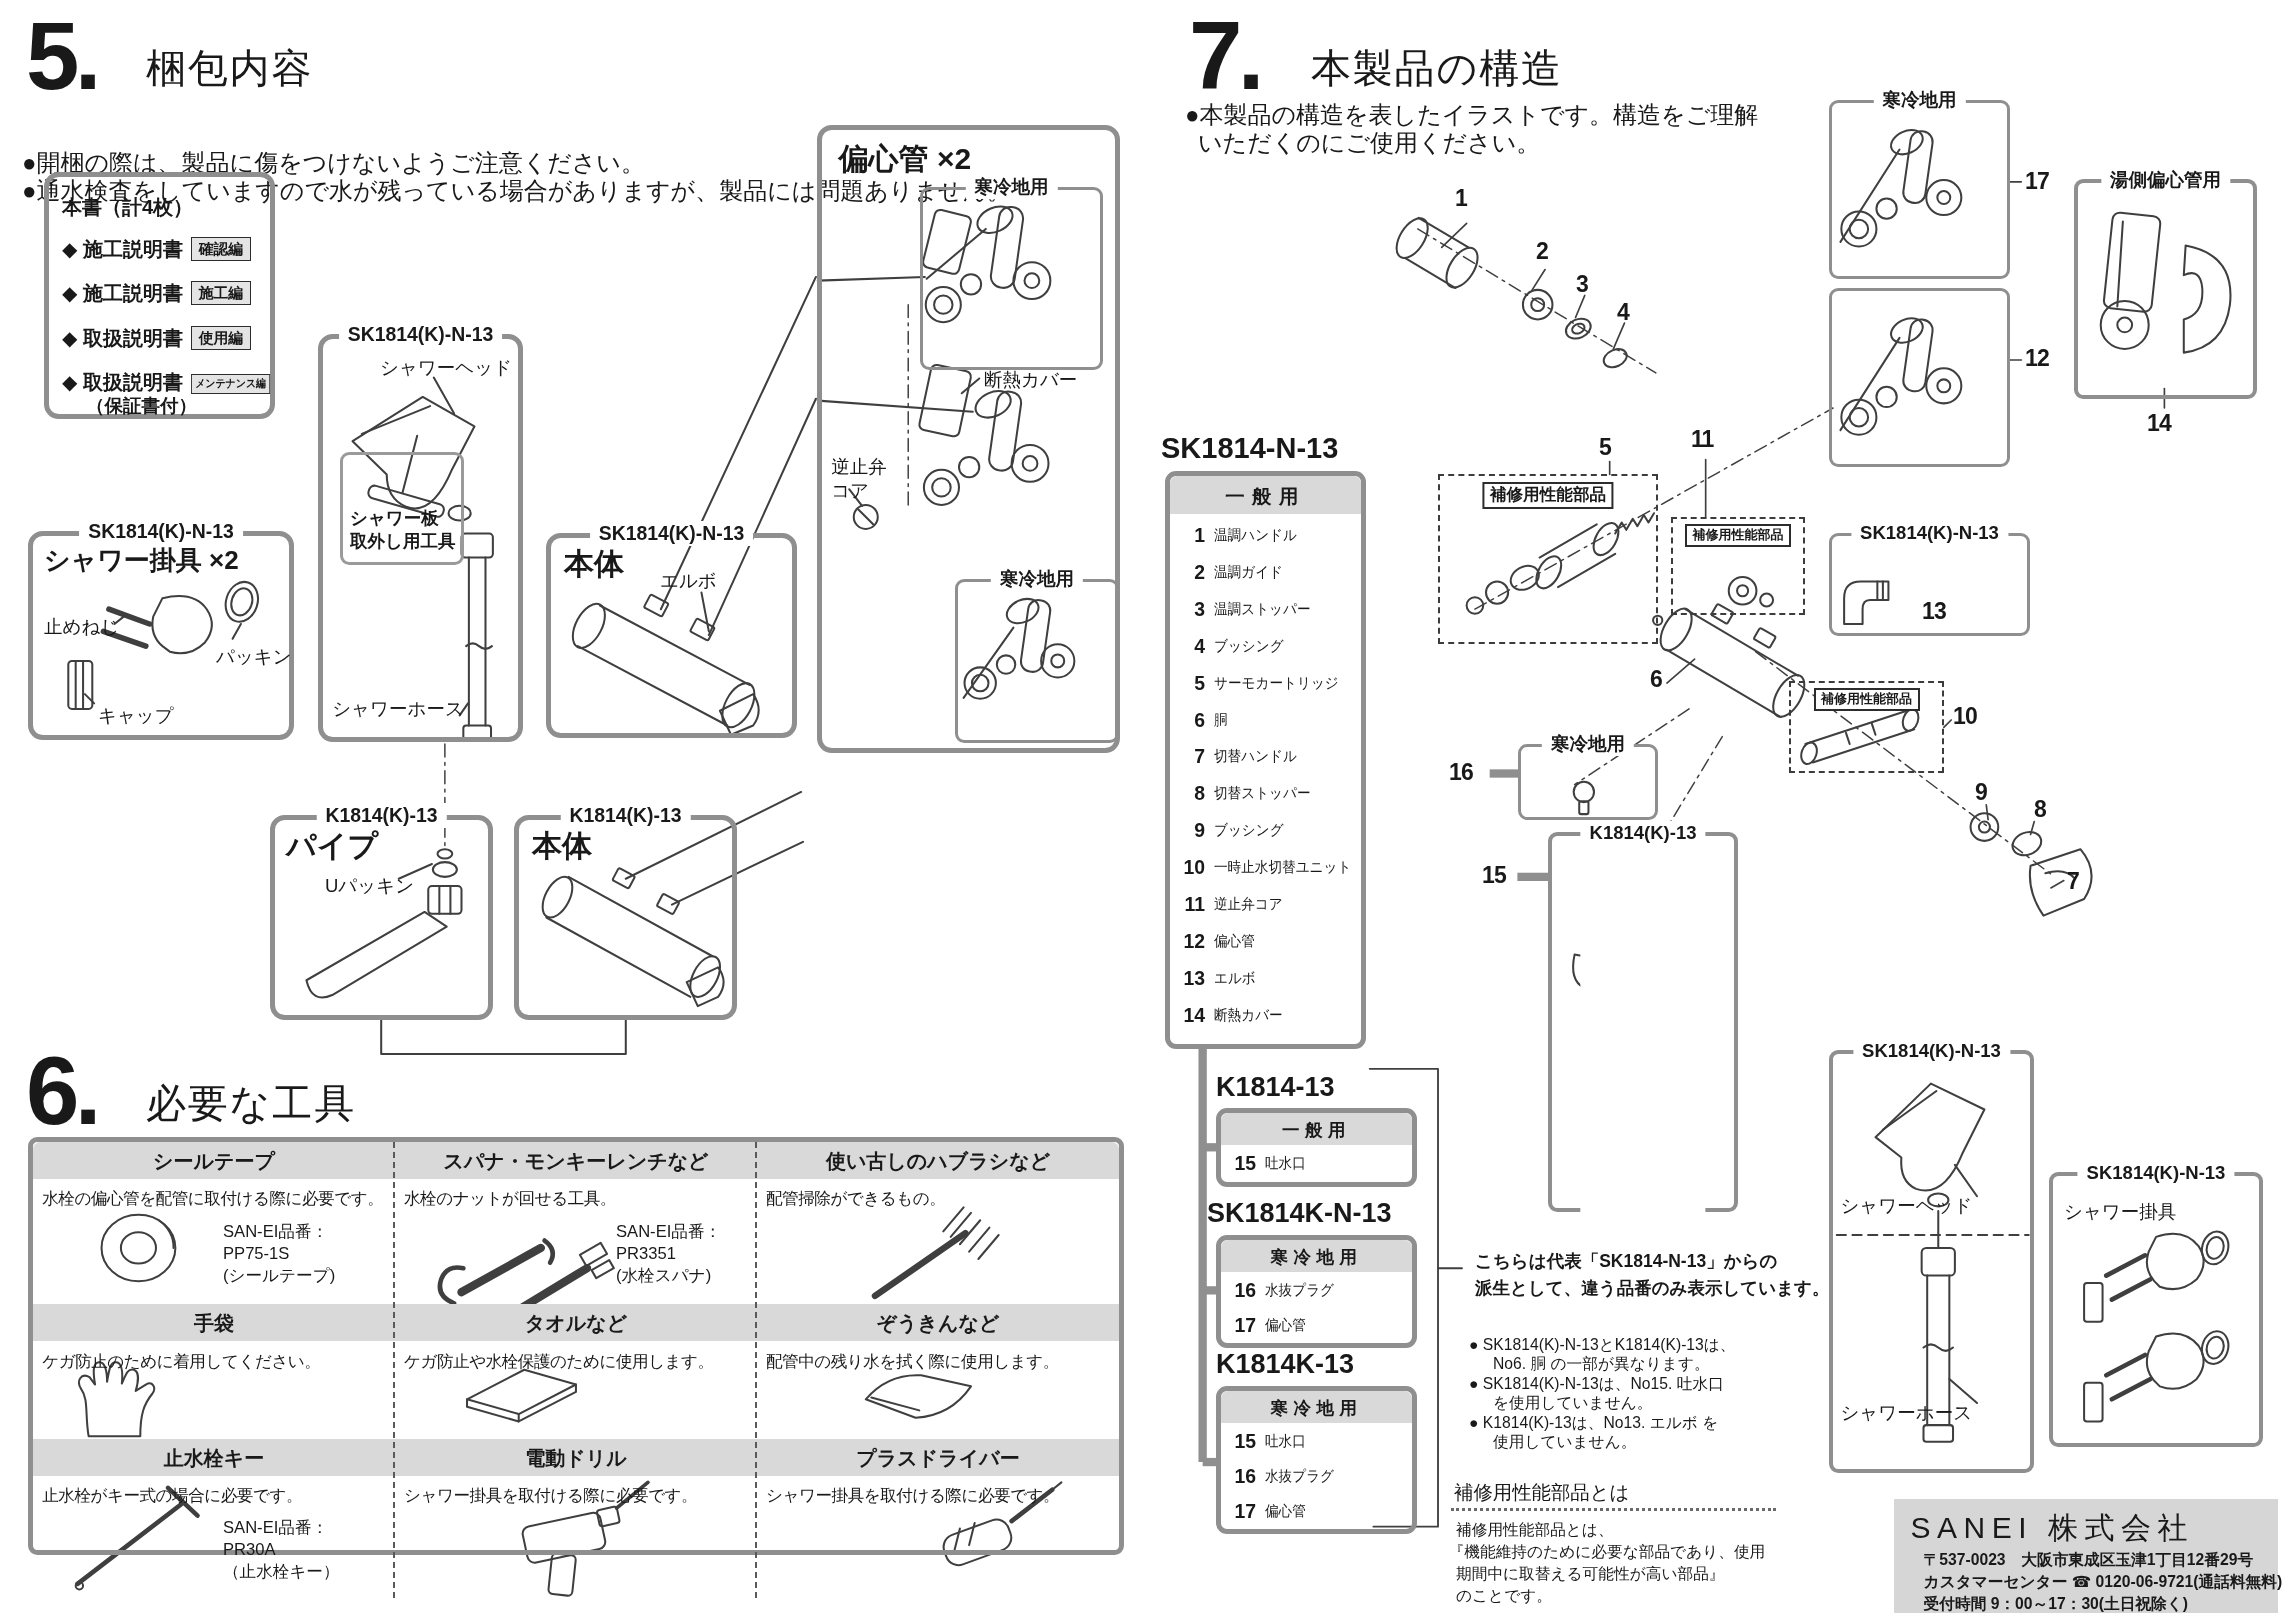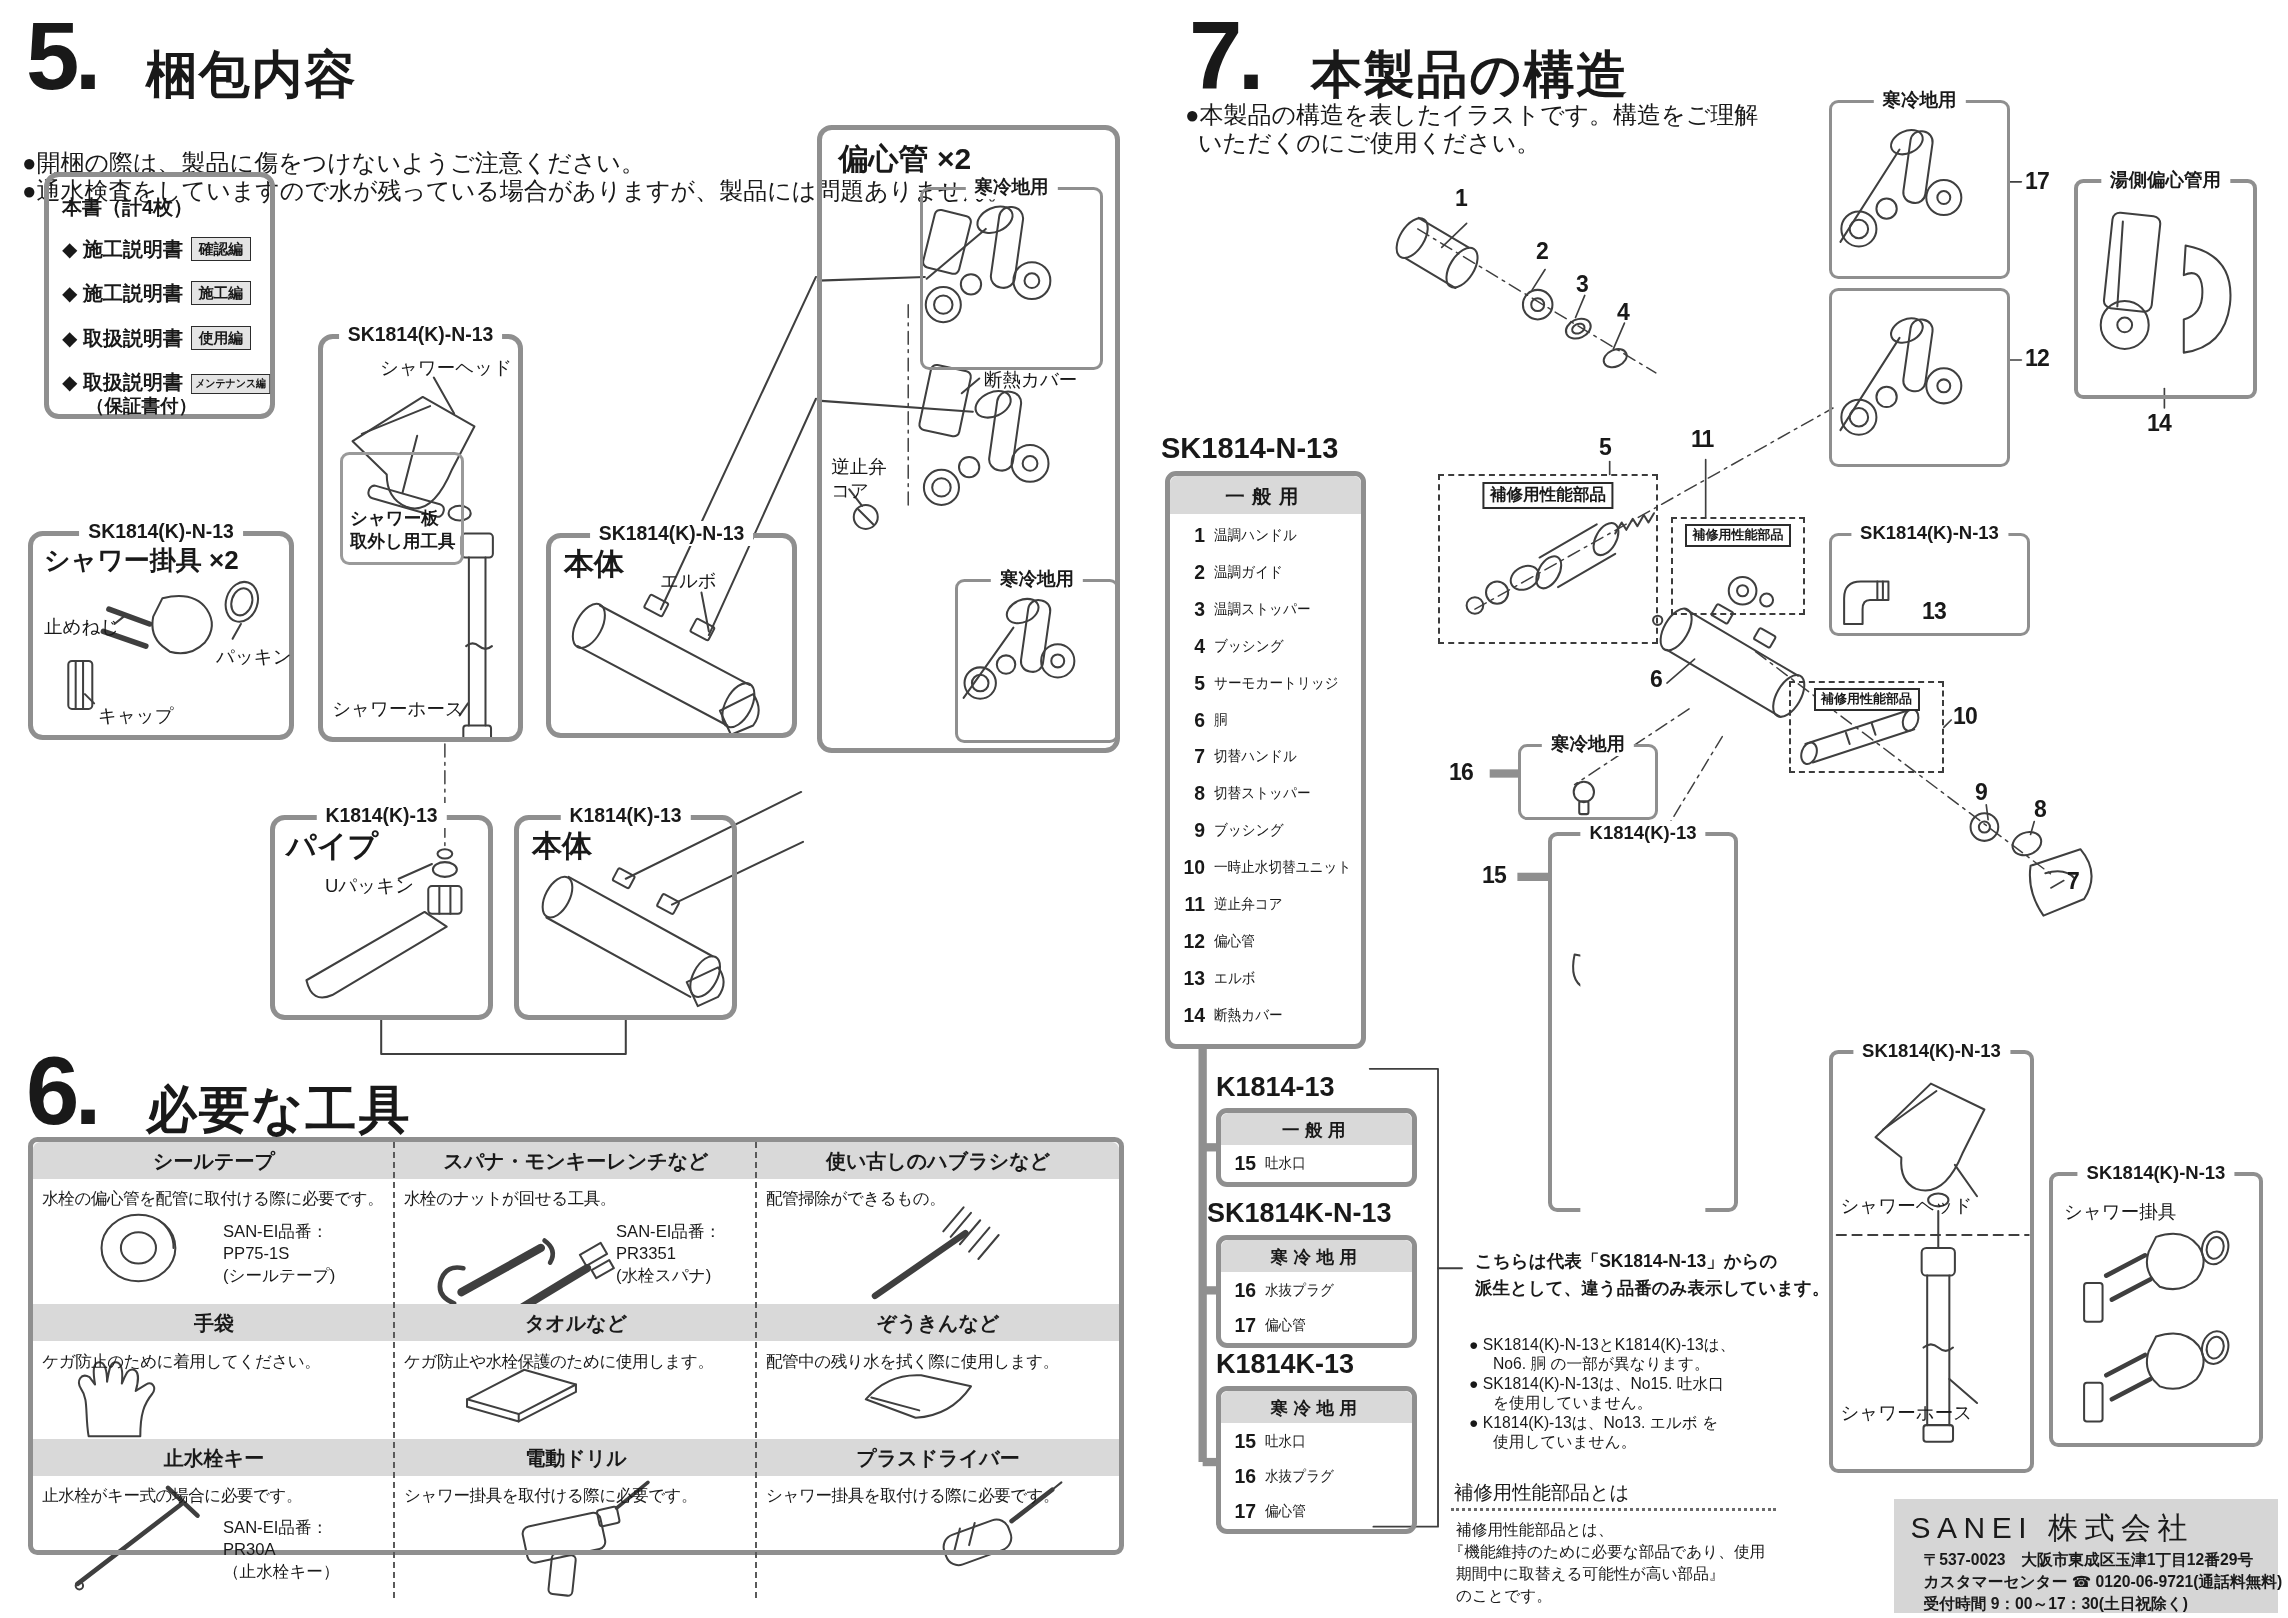--- a/index.html
+++ b/index.html
@@ -2,21 +2,21 @@
 <html style="font-size:14.8px"><head>
 <meta charset="utf-8">
 <style>
 *{margin:0;padding:0;box-sizing:border-box}
 html,body{background:#fff}
 #page{position:relative;width:2289px;height:1619px;background:#ffffff;overflow:hidden;
   font-family:"Liberation Sans","DejaVu Sans",sans-serif;color:#191919}
 .abs{position:absolute}
 svg.art{position:absolute;left:0;top:0;width:2289px;height:1619px;pointer-events:none}
 .secnum{position:absolute;font-weight:900;font-size:96px;line-height:.82;letter-spacing:-4.6px}
-.sectitle{position:absolute;font-weight:700;font-size:51px;letter-spacing:1.8px}
+.sectitle{position:absolute;font-weight:400;font-size:40px;letter-spacing:1.8px}
 .note{position:absolute;font-size:24px;line-height:29px;font-weight:400;white-space:nowrap}
 .gbox{position:absolute;border:5.5px solid #8f8f8f;border-radius:14.8px}
 .subbox{position:absolute;border:3.7px solid #8f8f8f;border-radius:9.2px}
 .boxlabel{position:absolute;top:-17.5px;left:50%;transform:translateX(-50%);background:#fff;
   padding:0 9.2px;font-weight:800;font-size:19.4px;white-space:nowrap;line-height:1.3}
 .boxlabel.bottom{top:auto;bottom:-17.5px}
 .subbox>.boxlabel{top:-14.8px;font-size:18.5px}
 .btitle{position:absolute;font-weight:900;font-size:30px;white-space:nowrap}
 .plabel{position:absolute;font-size:18.5px;font-weight:500;white-space:nowrap;line-height:24px}
 .docitem{position:absolute;font-size:20px;font-weight:800;white-space:nowrap}

